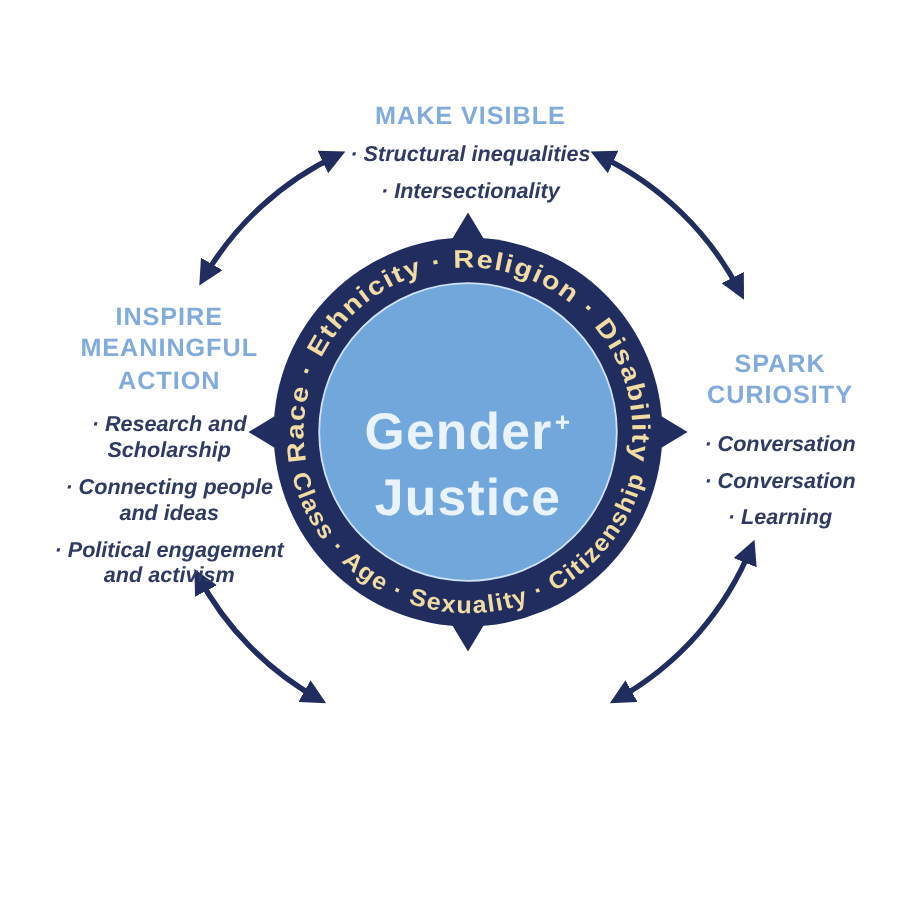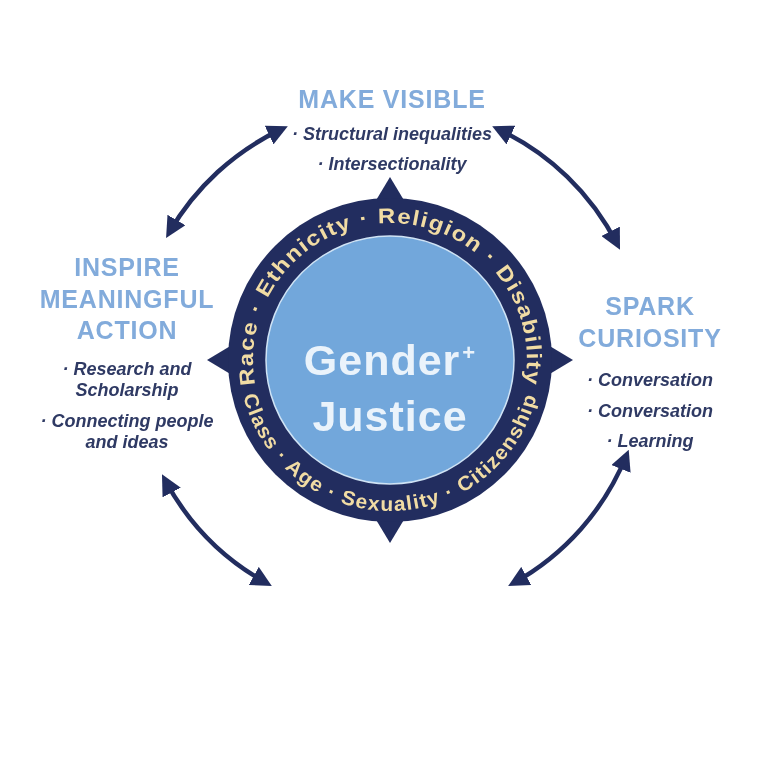--- a/index.html
+++ b/index.html
@@ -26,30 +26,30 @@
   .ring-text{
     font-family:"Liberation Sans","DejaVu Sans",sans-serif;
     font-weight:700;fill:var(--ring-label-cream);letter-spacing:1.2px;
   }
   .ring-text-top{font-size:21px;}
   .ring-text-bottom{font-size:20px;}
 
   .label-block{position:absolute;text-align:center;}
   .heading{
     margin:0 0 12px 0;color:var(--heading-blue);font-weight:700;
-    font-size:25px;line-height:1.26;letter-spacing:0.8px;white-space:pre-line;
+    font-size:21px;line-height:1.26;letter-spacing:0.8px;white-space:pre-line;
   }
   .bullets{display:block;}
   .bullet{
     color:var(--bullet-text-navy);font-style:italic;font-weight:600;
     font-size:18px;line-height:1.2;white-space:pre-line;margin:0 0 9px 0;
   }
   #sec-make-visible{left:232px;top:84px;width:320px;}
   #sec-make-visible .heading{margin-bottom:8px;}
-  #sec-inspire{left:7px;top:252px;width:240px;}
+  #sec-inspire{left:21px;top:252px;width:240px;}
   #sec-spark{left:540px;top:291px;width:220px;}
   #sec-spark .heading{margin-bottom:16px;}
   #sec-deepen{left:222px;top:559px;width:340px;}
 
   .center-title{
     position:absolute;left:240px;top:288px;width:300px;text-align:center;
     color:var(--center-text);font-weight:700;font-size:43px;line-height:48px;
     letter-spacing:1px;
     margin-top:48px;
   }
@@ -111,20 +111,22 @@
 
   <section class="label-block" id="sec-inspire">
     <h2 class="heading">INSPIRE
 MEANINGFUL
 ACTION</h2>
     <div class="bullets">
       <div class="bullet">· Research and
 Scholarship</div>
       <div class="bullet">· Connecting people
 and ideas</div>
+      <div class="bullet">· Political engagement
+and activism</div>
     </div>
   </section>
 
   <section class="label-block" id="sec-spark">
     <h2 class="heading">SPARK
 CURIOSITY</h2>
     <div class="bullets">
       <div class="bullet">· Conversation</div>
       <div class="bullet">· Conversation</div>
       <div class="bullet">· Learning</div>

